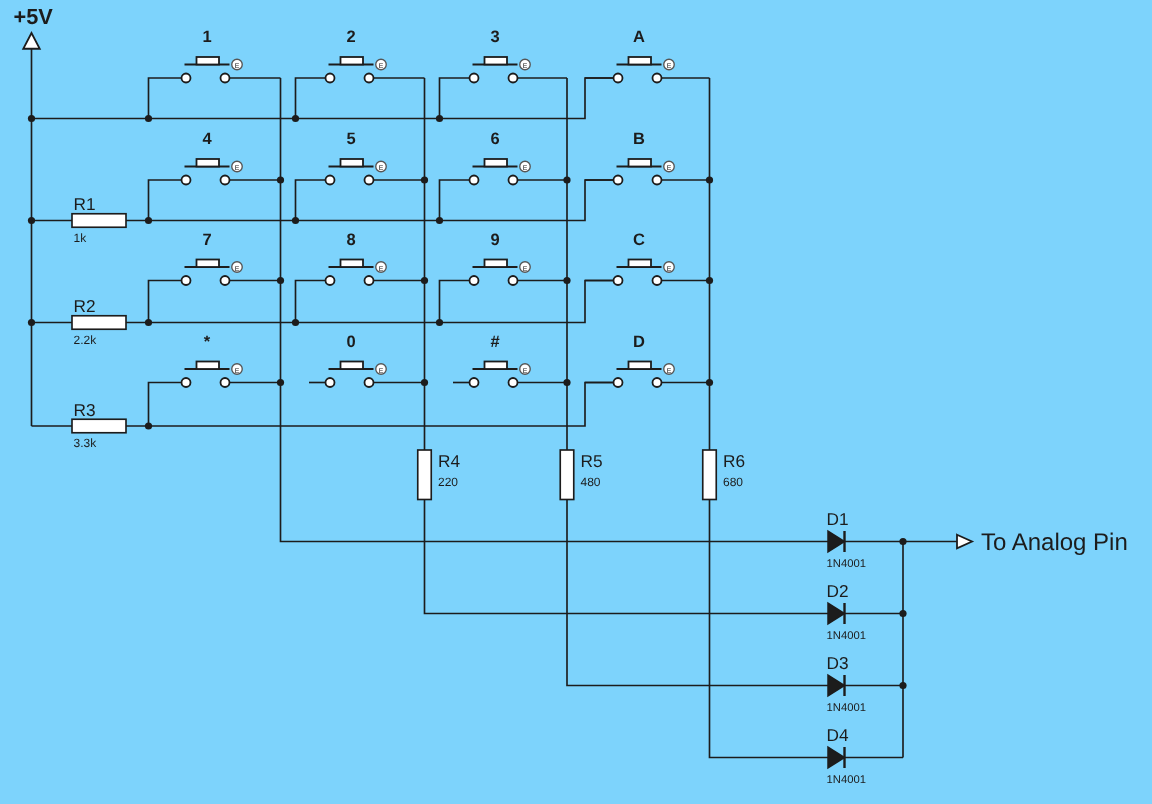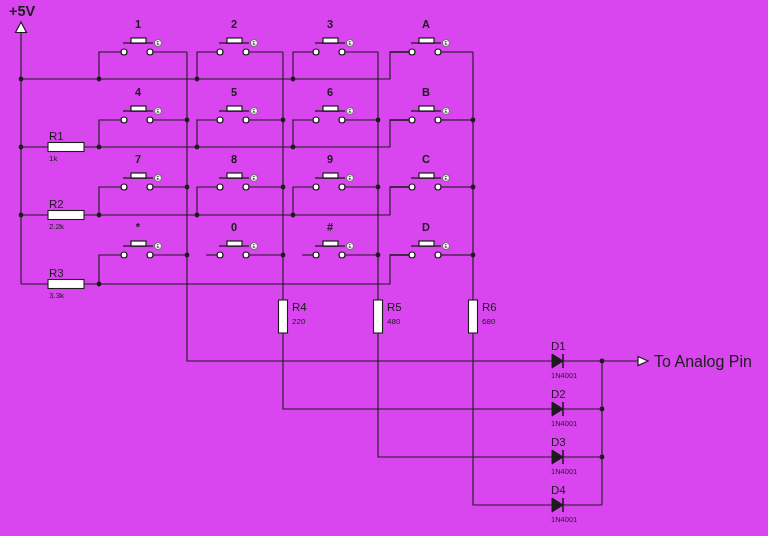--- a/index.html
+++ b/index.html
@@ -1,16 +1,16 @@
 <!DOCTYPE html>
 <html><head>
 <meta charset="utf-8">
 <style>
   html,body{margin:0;padding:0;background:#fff;}
-  #stage{position:relative;width:768px;height:536px;background:#d946ef;overflow:hidden;
+  #stage{position:relative;width:768px;height:536px;background:#7dd3fc;overflow:hidden;
          font-family:"Liberation Sans", sans-serif;}
   svg{position:absolute;inset:0;}
   svg text{font-family:"Liberation Sans", sans-serif;fill:#1c1c1c;}
 </style>
 </head>
 <body>
 
 <div id="stage">
   <svg id="schematic" width="768" height="536" viewBox="0 0 768 536">
       <path d="M21 32.5 V284" fill="none" stroke="#1c1c1c" stroke-width="1.1"></path>

